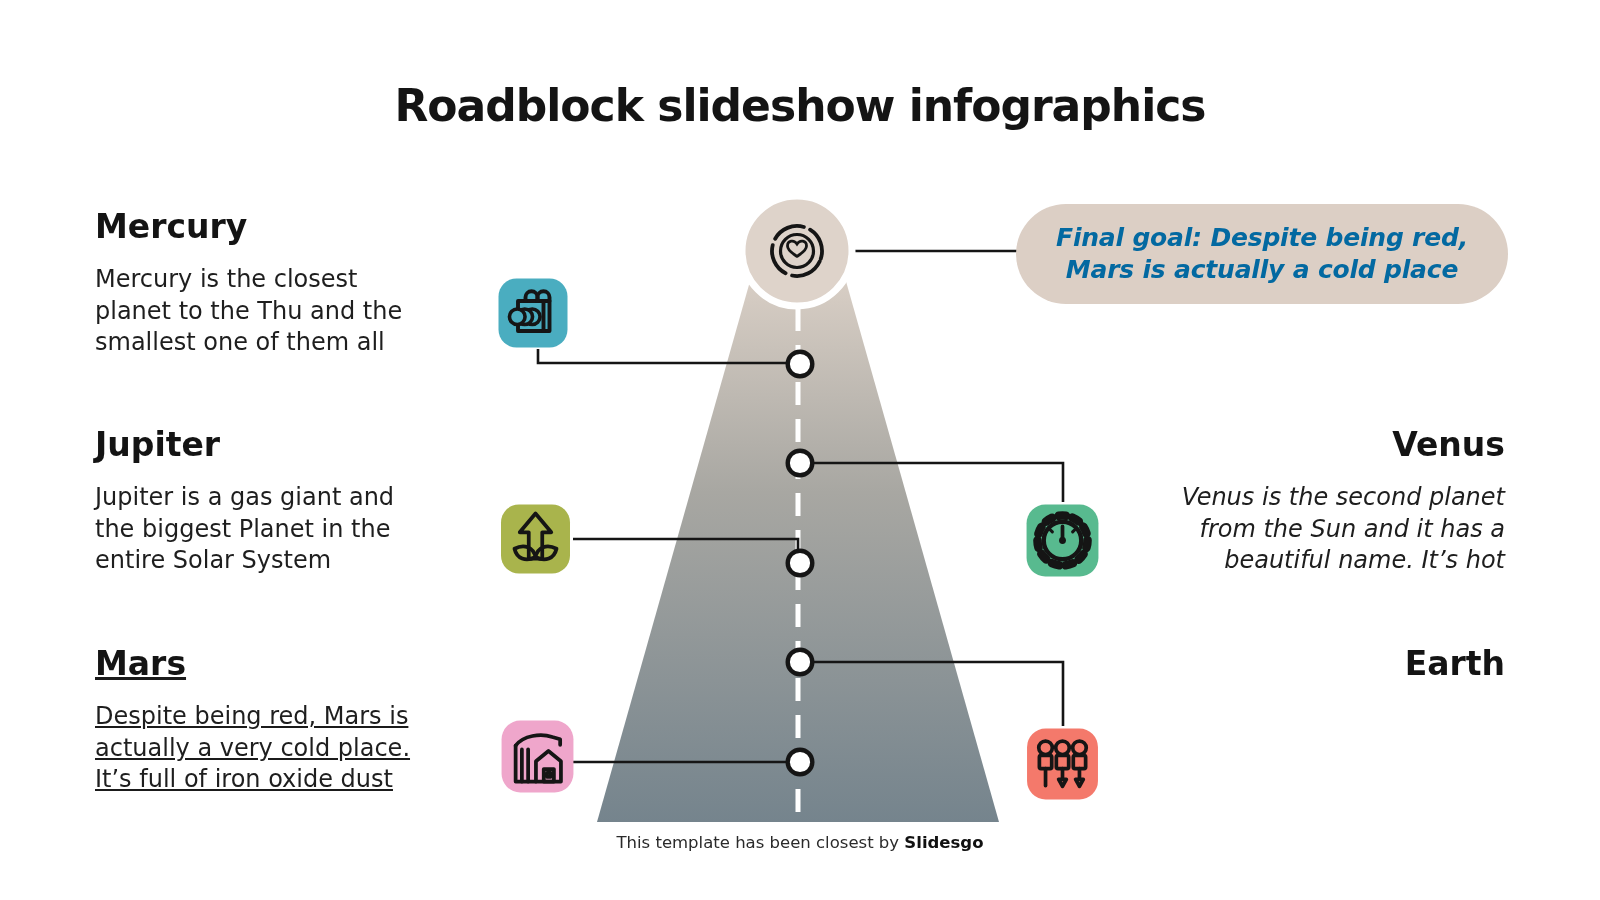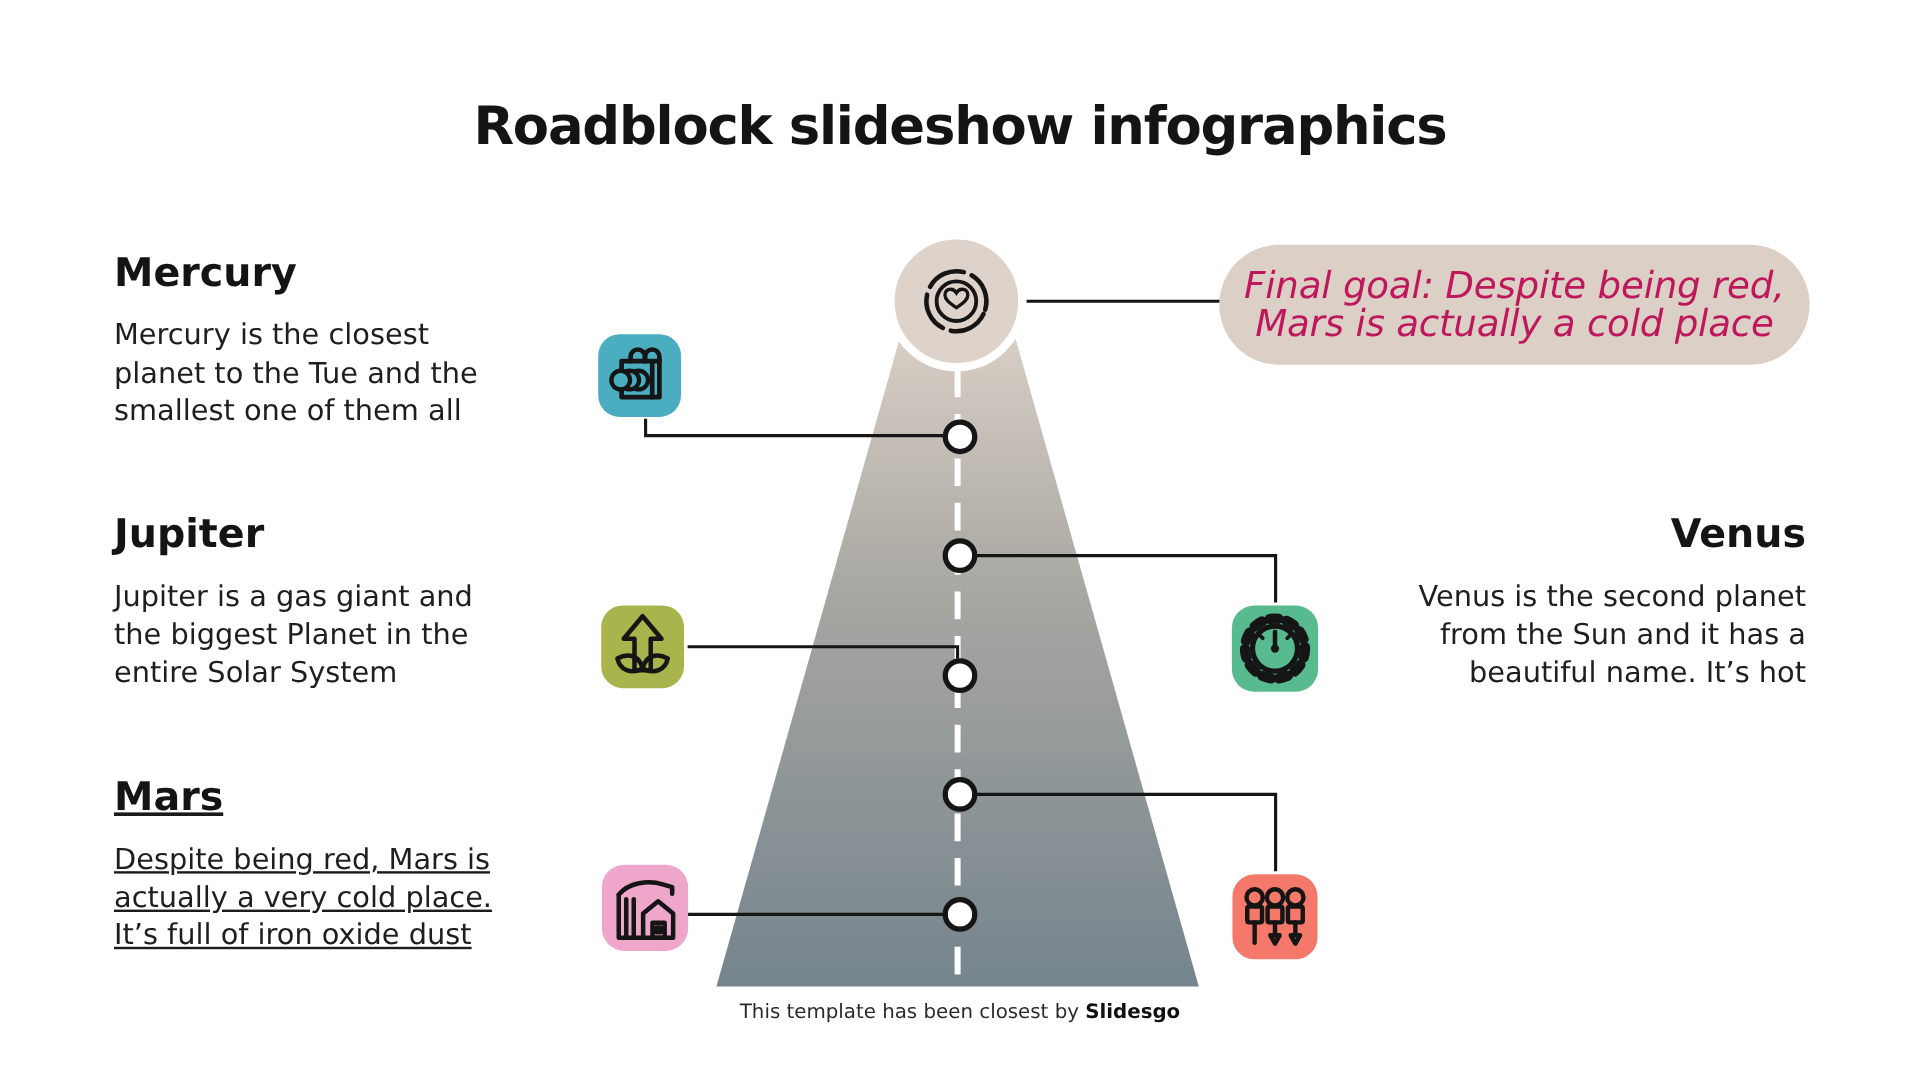--- a/index.html
+++ b/index.html
@@ -7,22 +7,22 @@
           font-family:"DejaVu Sans",sans-serif;color:#1b1b1b;}
   .abs{position:absolute;}
   .title{top:80px;left:0;width:1600px;text-align:center;font-size:44px;font-weight:700;
          letter-spacing:-1px;color:#141414;}
   .sec-title{font-size:33px;font-weight:700;color:#141414;line-height:40px;}
   .sec-body{font-size:24px;line-height:31.5px;white-space:pre-line;color:#1e1e1e;}
   .left-col{left:95px;width:400px;text-align:left;}
   .right-col{right:95px;width:420px;text-align:right;}
   .bubble{left:1016px;top:204px;width:492px;height:100px;border-radius:50px;
           display:flex;align-items:center;justify-content:center;text-align:center;
-          font-size:31px;font-weight:400;font-style:italic;line-height:32px;
-          white-space:pre-line;letter-spacing:-0.2px;color:#be185d;}
+          font-size:25px;font-weight:700;font-style:italic;line-height:32px;
+          white-space:pre-line;letter-spacing:-0.2px;color:#0369a1;}
   .footer{top:833px;left:0;width:1600px;text-align:center;font-size:16.5px;color:#2a2a2a;}
   .footer b{font-weight:700;color:#111;}
   svg{display:block;}
   .overlay{left:0;top:0;}
 </style>
 </head>
 <body>
 
 <div class="canvas">
 
@@ -64,21 +64,21 @@
       <path d="M797 244 c-3,-4.6 -9.5,-3.6 -9.5,2 c0,4.6 5.5,7.6 9.5,10.4 c4,-2.8 9.5,-5.8 9.5,-10.4 c0,-5.6 -6.5,-6.6 -9.5,-2 Z" stroke-width="2.8"></path>
     </g>
   </svg>
 
   <div class="abs bubble" style="background:#dccfc5;">Final goal: Despite being red,
 Mars is actually a cold place</div>
 
   <div class="abs left-col" style="top:207px;">
     <div class="sec-title">Mercury</div>
     <div class="sec-body" style="margin-top:17px;">Mercury is the closest
-planet to the Tue and the
+planet to the Thu and the
 smallest one of them all</div>
   </div>
   <svg class="abs" style="left:497px;top:277px;" width="72" height="72" viewBox="0 0 48 48">
     <rect x="1" y="1" width="46" height="46" rx="12" fill="#4aadc0"></rect>
     <g stroke="#151515" fill="none" stroke-width="2.6" stroke-linecap="round" stroke-linejoin="round">
       <rect x="14" y="16" width="21" height="20"></rect>
       <line x1="31" y1="16" x2="31" y2="36"></line>
       <path d="M19 16 v-2.5 a4 4 0 0 1 8 0 V16"></path>
       <path d="M27 16 v-2.5 a4 4 0 0 1 8 0 V16"></path>
     </g>
@@ -118,37 +118,38 @@
       <line x1="14" y1="19.5" x2="14" y2="40"></line>
       <line x1="18" y1="19.5" x2="18" y2="40"></line>
       <path d="M23 40 V27 L31 20.5 L39 27 V40 Z"></path>
       <rect x="28" y="32" width="6.5" height="8"></rect>
       <rect x="30" y="34.5" width="2.5" height="2.5"></rect>
     </g>
   </svg>
 
   <div class="abs right-col" style="top:425px;">
     <div class="sec-title">Venus</div>
-    <div class="sec-body" style="margin-top:17px;">Venus is the second planet
+    <div class="sec-body" style="margin-top:17px;font-style:italic;">Venus is the second planet
 from the Sun and it has a
 beautiful name. It’s hot</div>
   </div>
   <svg class="abs" style="left:1025px;top:503px;" width="75" height="75" viewBox="0 0 48 48">
     <rect x="1" y="1" width="46" height="46" rx="12" fill="#58ba8f"></rect>
     <g stroke="#151515" fill="none" stroke-linecap="round" stroke-linejoin="round">
       <circle cx="24" cy="24" r="16" stroke-width="5.5" stroke-dasharray="4.8 4.25"></circle>
       <circle cx="24" cy="24" r="12" stroke-width="2.8"></circle>
       <line x1="24" y1="24" x2="24" y2="15" stroke-width="2.4"></line>
       <line x1="17.5" y1="18.5" x2="15.8" y2="16.8" stroke-width="2"></line>
       <line x1="30.5" y1="18.5" x2="32.2" y2="16.8" stroke-width="2"></line>
     </g>
     <circle cx="24" cy="24" r="2.2" fill="#151515"></circle>
   </svg>
 
   <div class="abs right-col" style="top:644px;">
+    <div class="sec-title">Earth</div>
   </div>
   <svg class="abs" style="left:1025px;top:727px;" width="75" height="74" viewBox="0 0 48 48">
     <rect x="1" y="1" width="46" height="46" rx="12" fill="#f4796b"></rect>
     <g stroke="#151515" fill="none" stroke-width="2.4" stroke-linecap="round" stroke-linejoin="round">
       <circle cx="13" cy="13.5" r="4.4"></circle>
       <rect x="9" y="18.5" width="8" height="8.5" rx="1"></rect>
       <line x1="13" y1="27" x2="13" y2="38"></line>
       <circle cx="24" cy="13.5" r="4.4"></circle>
       <rect x="20" y="18.5" width="8" height="8.5" rx="1"></rect>
       <line x1="24" y1="27" x2="24" y2="34"></line>

